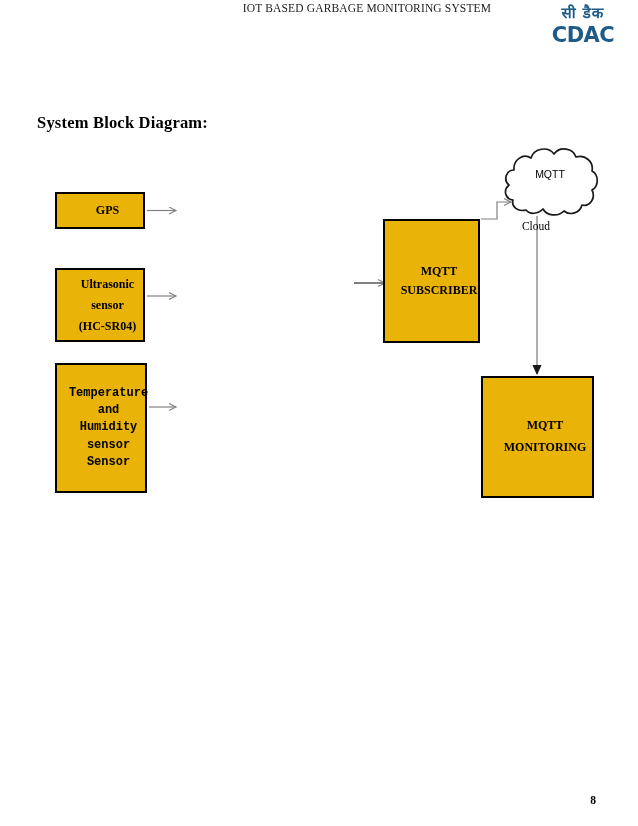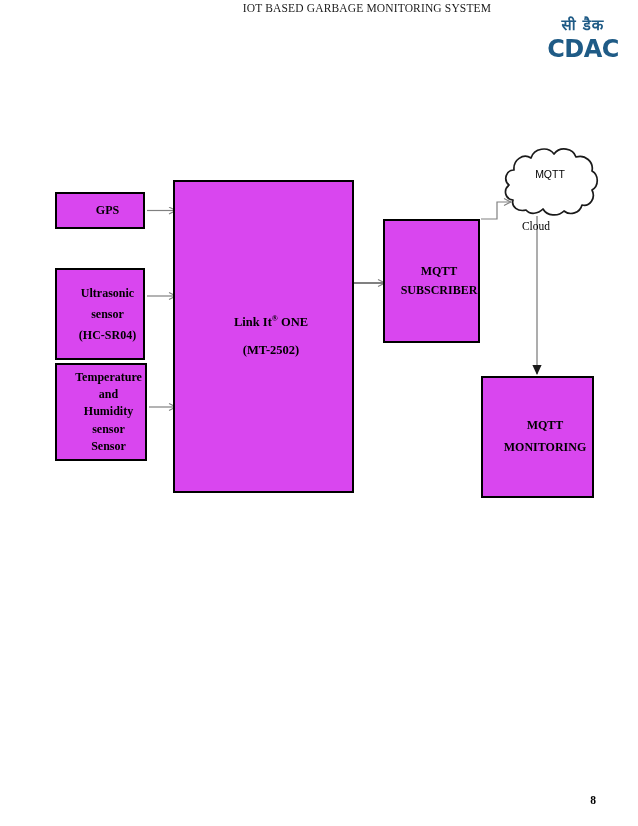--- a/index.html
+++ b/index.html
@@ -36,38 +36,38 @@
     font-size: 11.5px;
     letter-spacing: 0.15px;
     font-weight: 400;
     color: #1a1a1a;
     white-space: nowrap;
     margin-left: 48px;
   }
   .logo {
     position: absolute;
     right: 12px;
-    top: 18px;
+    top: 6px;
     width: 86px;
     height: 40px;
     text-align: center;
     line-height: 1;
   }
   .logo-devanagari {
     font-family: "DejaVu Sans", "Liberation Sans", sans-serif;
     font-size: 15px;
     font-weight: 700;
     color: #1f5b86;
     letter-spacing: 1px;
     display: block;
     height: 18px;
   }
   .logo-wordmark {
     font-family: "DejaVu Sans", "Liberation Sans", sans-serif;
-    font-size: 24px;
+    font-size: 21px;
     font-weight: 700;
     color: #1f5b86;
     letter-spacing: -0.5px;
     display: block;
     margin-top: 1px;
   }
 
   
   .section-heading {
     position: absolute;
@@ -83,36 +83,36 @@
     position: absolute;
     left: 0;
     top: 0;
     width: 638px;
     height: 826px;
   }
   .node {
     position: absolute;
     box-sizing: border-box;
     border: 2.4px solid #000000;
-    background: #d946ef;
+    background: #eab308;
     display: flex;
     align-items: center;
     justify-content: center;
     text-align: center;
     font-weight: 700;
     font-size: 12px;
     line-height: 1.45;
     z-index: 3;
     padding-left: 15px;
   }
   .node .node-text { display: block; padding: 0 4px; }
 
   #node-gps      { left: 55px;  top: 192px; width: 90px;  height: 37px; }
-  #node-ultra    { left: 55px;  top: 268px; width: 90px;  height: 92px; }
-  #node-temp     { left: 55px;  top: 363px; width: 92px;  height: 98px; }
+  #node-ultra    { left: 55px;  top: 268px; width: 90px;  height: 74px; }
+  #node-temp     { left: 55px;  top: 363px; width: 92px;  height: 130px; font-family: Liberation Mono, monospace; }
   #node-linkit   { left: 173px; top: 180px; width: 181px; height: 313px; }
   #node-pub      { left: 383px; top: 219px; width: 97px;  height: 124px; }
   #node-sub      { left: 481px; top: 376px; width: 113px; height: 122px; }
 
   #node-temp .node-text  { line-height: 1.42; }
   #node-ultra .node-text { line-height: 1.75; }
   #node-linkit .node-text{ line-height: 2.2; font-size: 12.5px; }
   #node-pub .node-text   { line-height: 1.6; }
   #node-sub .node-text   { line-height: 1.8; }
 
@@ -184,20 +184,21 @@
 <div id="page">
 
   <div class="doc-header">
     <div class="header-title">IOT BASED GARBAGE MONITORING SYSTEM</div>
     <div class="logo">
       <span class="logo-devanagari">सी डैक</span>
       <span class="logo-wordmark">CDAC</span>
     </div>
   </div>
 
+  <div class="section-heading">System Block Diagram:</div>
 
   <div class="diagram">
 
     <svg class="conn-layer" width="638" height="826" viewBox="0 0 638 826" xmlns="http://www.w3.org/2000/svg">
       <defs>
         <marker id="openArrowGray" markerWidth="10" markerHeight="10" refX="8" refY="4" orient="auto" markerUnits="userSpaceOnUse">
           <path d="M1,0.6 L8,4 L1,7.4" fill="none" stroke="#808080" stroke-width="1.1"></path>
         </marker>
         <marker id="openArrowGrayUp" markerWidth="10" markerHeight="10" refX="8" refY="4" orient="auto" markerUnits="userSpaceOnUse">
           <path d="M1,0.6 L8,4 L1,7.4" fill="none" stroke="#808080" stroke-width="1.1"></path>
@@ -235,26 +236,20 @@
     <div class="node" id="node-temp">
       <span class="node-text">
         <span>Temperature</span><br>
         <span>and</span><br>
         <span>Humidity</span><br>
         <span>sensor</span><br>
         <span>Sensor</span>
       </span>
     </div>
 
-    <div class="node" id="node-linkit">
-      <span class="node-text">
-        <span>Link It</span><span class="sup-reg">®</span><span> ONE</span><br>
-        <span>(MT-2502)</span>
-      </span>
-    </div>
 
     <div class="node" id="node-pub">
       <span class="node-text">
         <span>MQTT</span><br>
         <span>SUBSCRIBER</span>
       </span>
     </div>
 
     <div class="node" id="node-sub">
       <span class="node-text">

